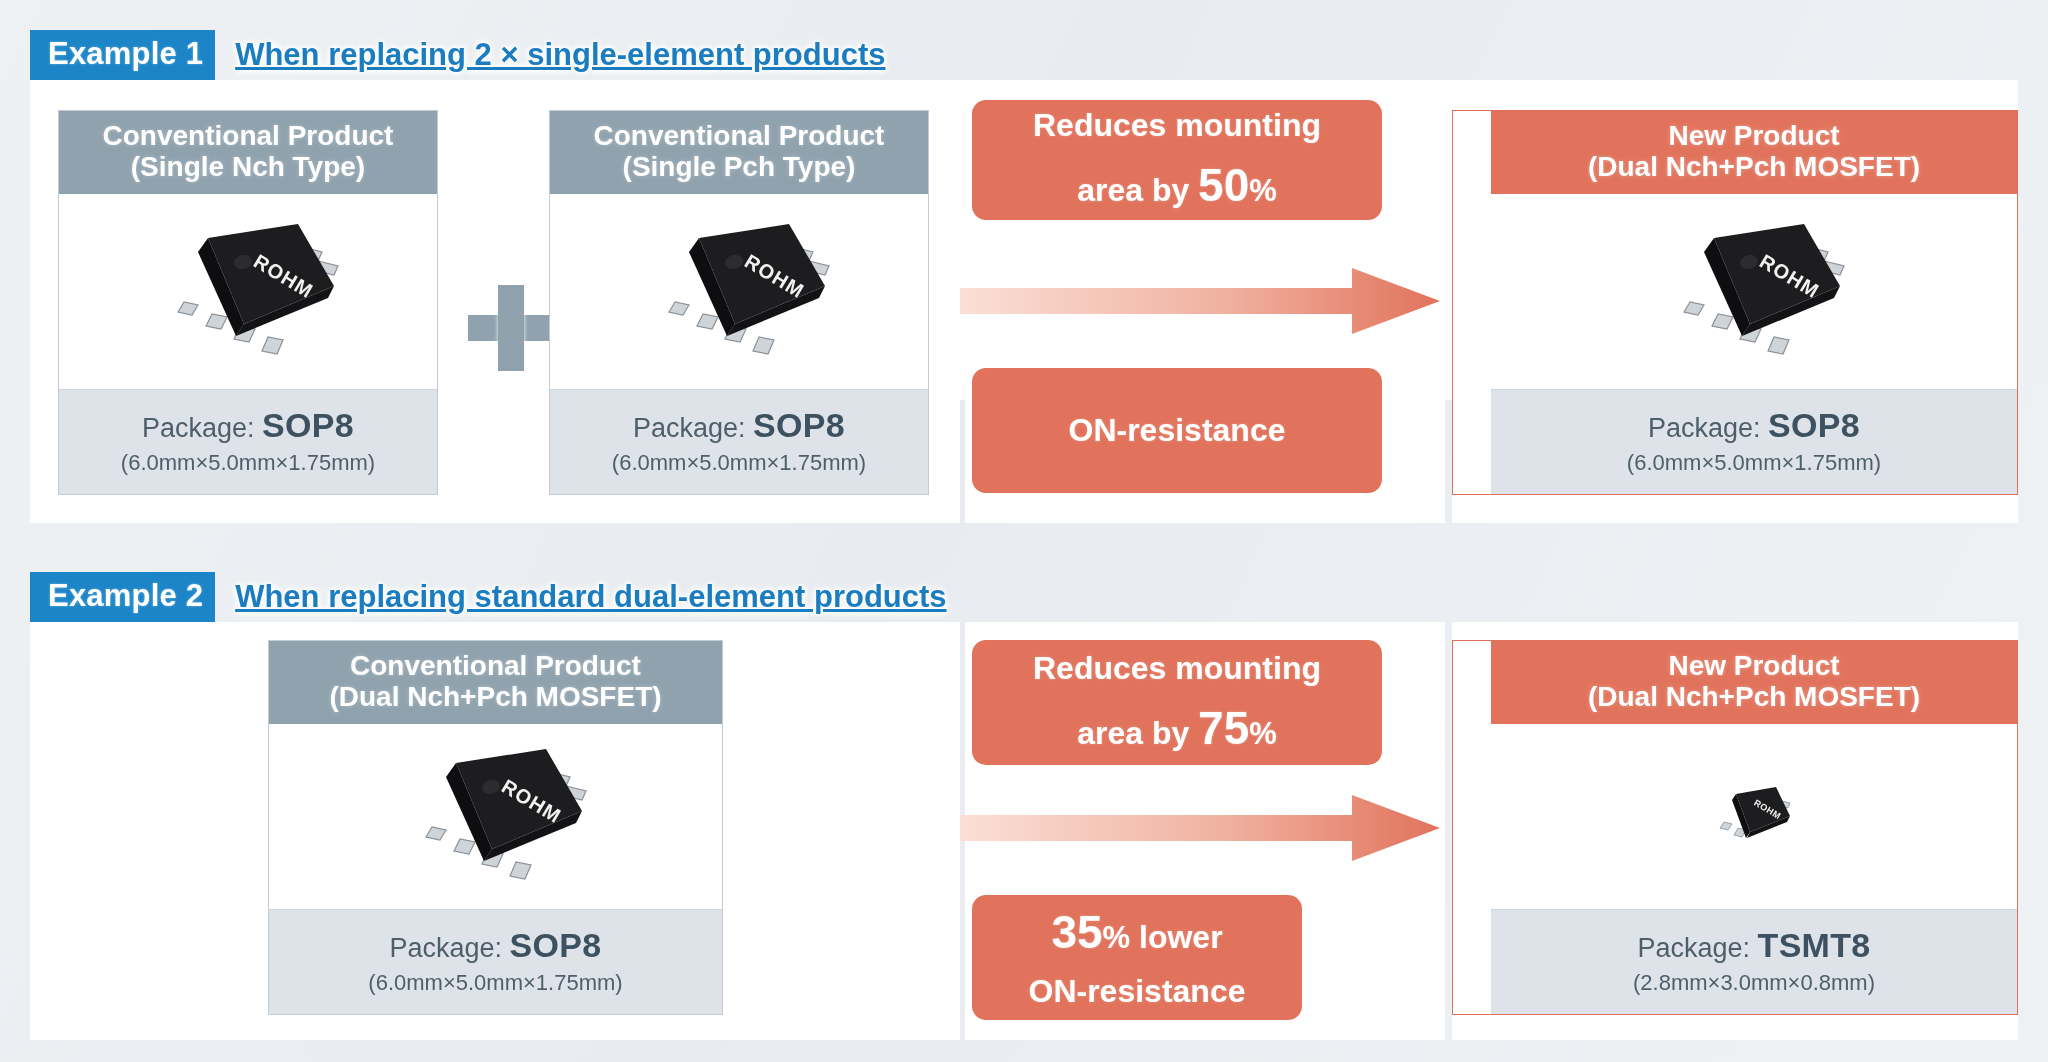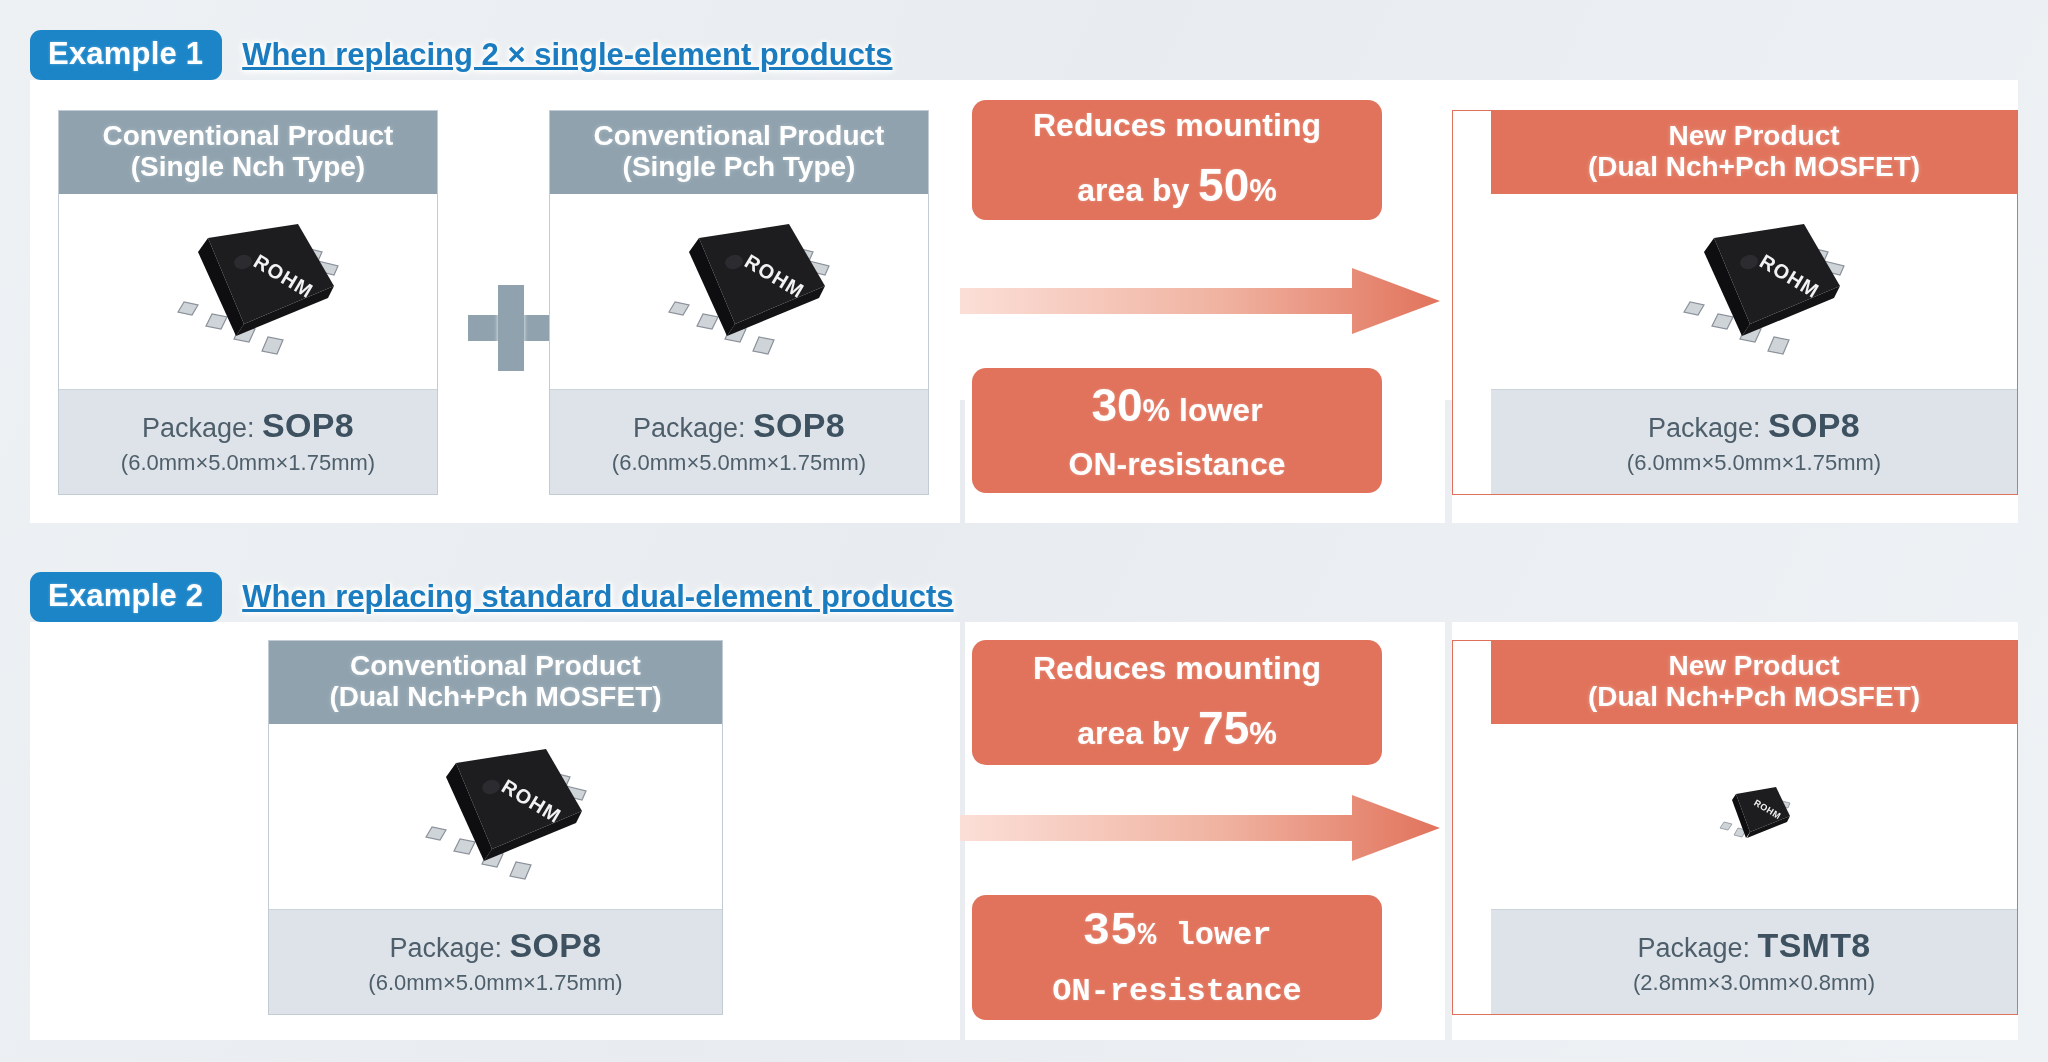--- a/index.html
+++ b/index.html
@@ -9,24 +9,23 @@
     background: linear-gradient(115deg, #eef1f4 0%, #e8ecf0 45%, #eff2f5 100%);
     overflow: hidden;
   }
   .page { position: relative; width: 2048px; height: 1062px; }
 
   
   .ex-head { display: flex; align-items: stretch; position: absolute; }
   .ex-badge {
     background: #1b85c8; color: #ffffff;
     font-size: 31px; font-weight: bold; letter-spacing: .2px;
-    padding: 10px 19px 12px 18px;
+    padding: 10px 12px 12px 18px;
     display: flex; align-items: center; justify-content: center;
     text-shadow: 0 0 3px rgba(255,255,255,.35);
-    border-radius: 11px;
   }
   .ex-title {
     color: #1b7dc0; font-size: 31px; font-weight: bold;
     display: flex; align-items: center; padding-left: 20px;
     text-shadow: 0 0 6px #fff, 0 0 6px #fff, 0 0 10px #fff, 0 0 3px #fff;
     white-space: nowrap;
     text-decoration: underline;
   }
 
   
@@ -194,24 +193,20 @@
           <stop offset="0%" stop-color="#fbdfd7"></stop>
           <stop offset="55%" stop-color="#f0b2a0"></stop>
           <stop offset="100%" stop-color="#e1735c"></stop>
         </linearGradient>
       </defs>
       <path d="M0 20 L392 20 L392 0 L480 33 L392 66 L392 46 L0 46 Z" fill="url(#ag1)"></path>
     </svg>
   </span>
 
   <div class="callout" style="left:972px; top:368px; width:410px; height:125px;">
-    <div class="l1">
-      <span class="big">30</span><span class="pct">%</span>
-      <span>lower</span>
-    </div>
     <div class="l2">ON-resistance</div>
   </div>
 
   <div class="card newp" style="left:1452px; top:110px; width:566px; height:385px;">
     <div class="card-head">
       <div>New Product</div>
       <div>(Dual Nch+Pch MOSFET)</div>
     </div>
     <div class="card-body">
       <span class="chip-wrap">
@@ -299,21 +294,21 @@
         <linearGradient id="ag2" x1="0" y1="0" x2="1" y2="0">
           <stop offset="0%" stop-color="#fbdfd7"></stop>
           <stop offset="55%" stop-color="#f0b2a0"></stop>
           <stop offset="100%" stop-color="#e1735c"></stop>
         </linearGradient>
       </defs>
       <path d="M0 20 L392 20 L392 0 L480 33 L392 66 L392 46 L0 46 Z" fill="url(#ag2)"></path>
     </svg>
   </span>
 
-  <div class="callout" style="left:972px; top:895px; width:410px; height:125px;font-family:Liberation Mono, monospace;">
+  <div class="callout" style="left:972px; top:895px; width:330px; height:125px;">
     <div class="l1">
       <span class="big">35</span><span class="pct">%</span>
       <span>lower</span>
     </div>
     <div class="l2">ON-resistance</div>
   </div>
 
   <div class="card newp" style="left:1452px; top:640px; width:566px; height:375px;">
     <div class="card-head">
       <div>New Product</div>

